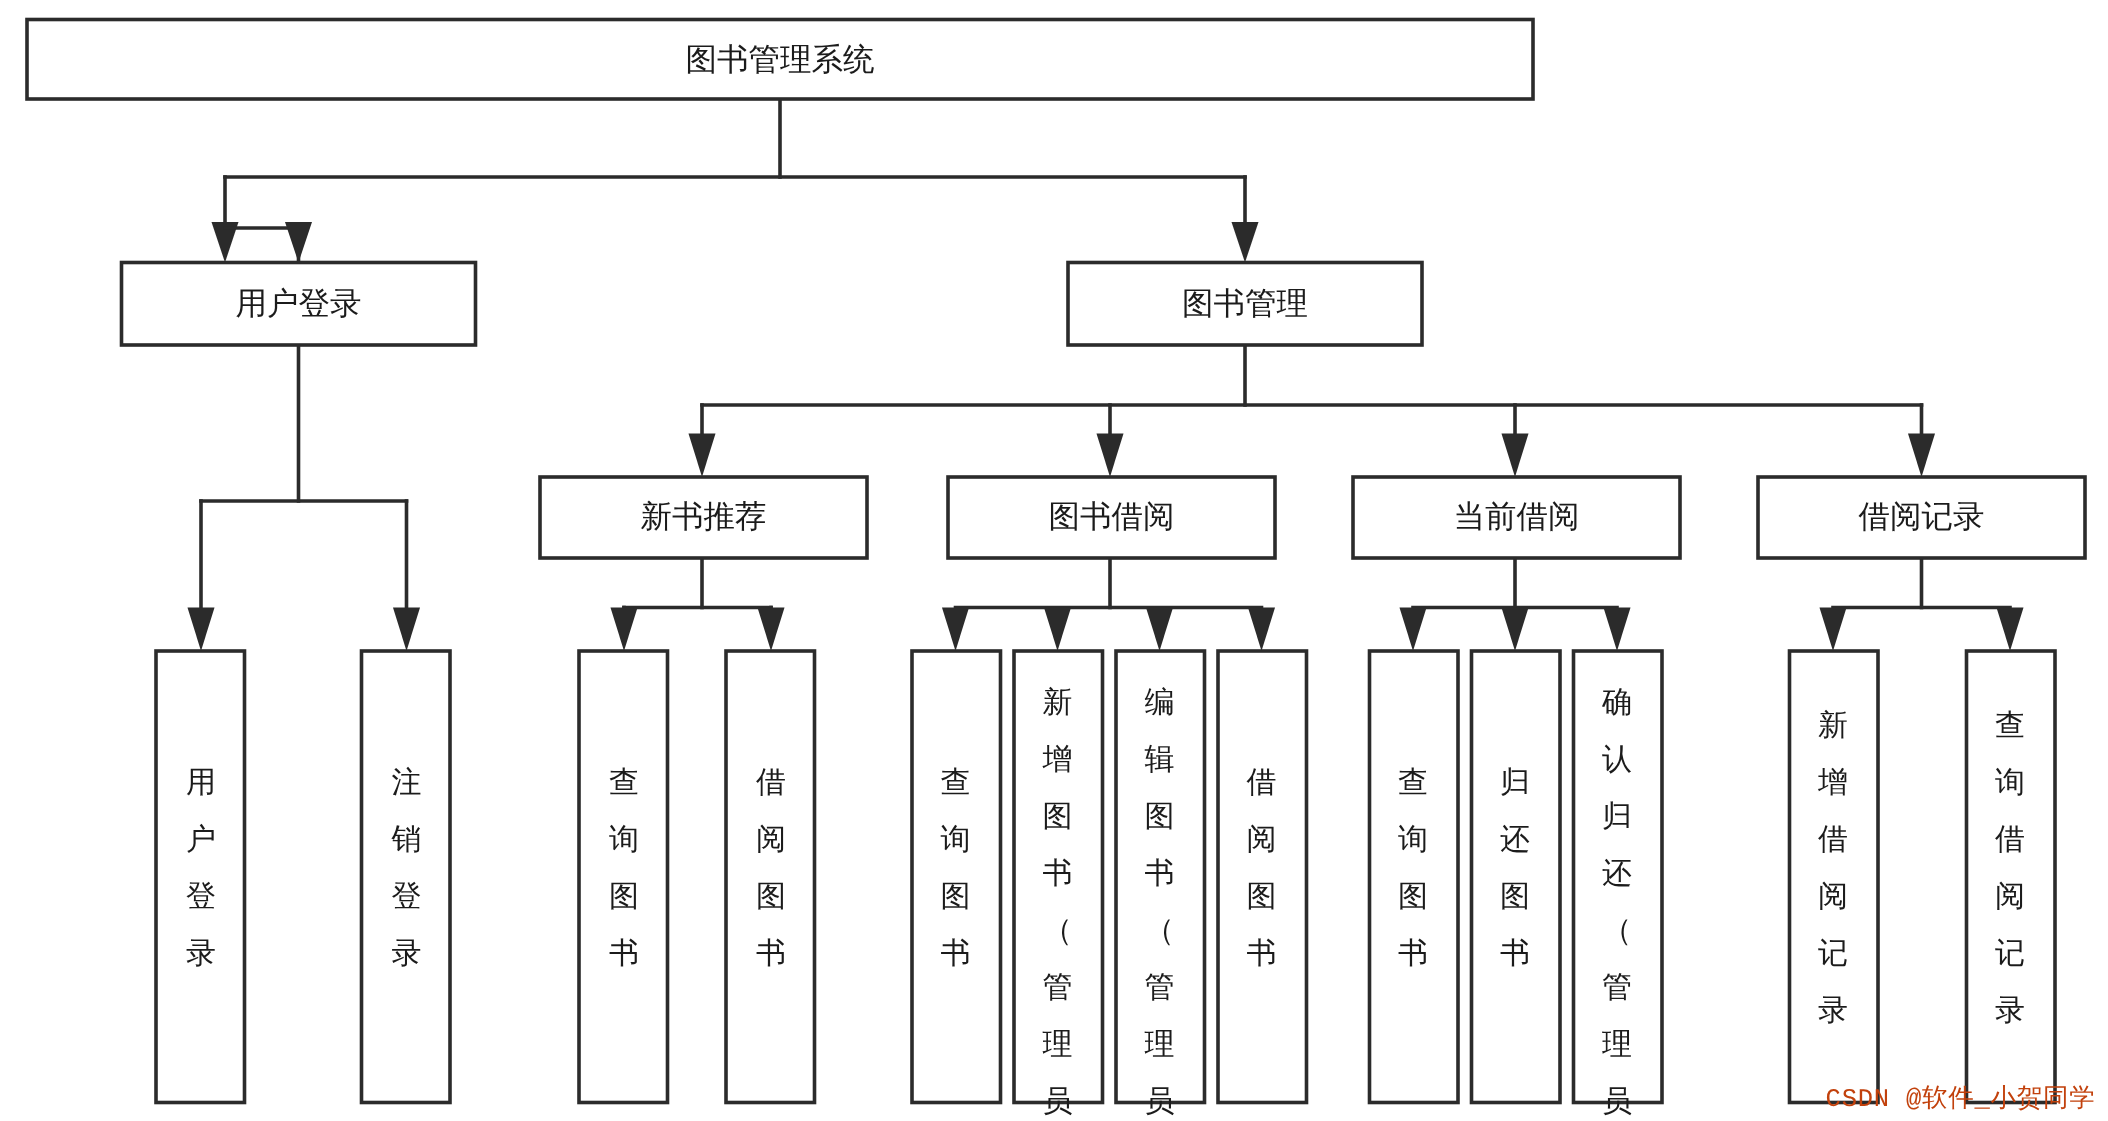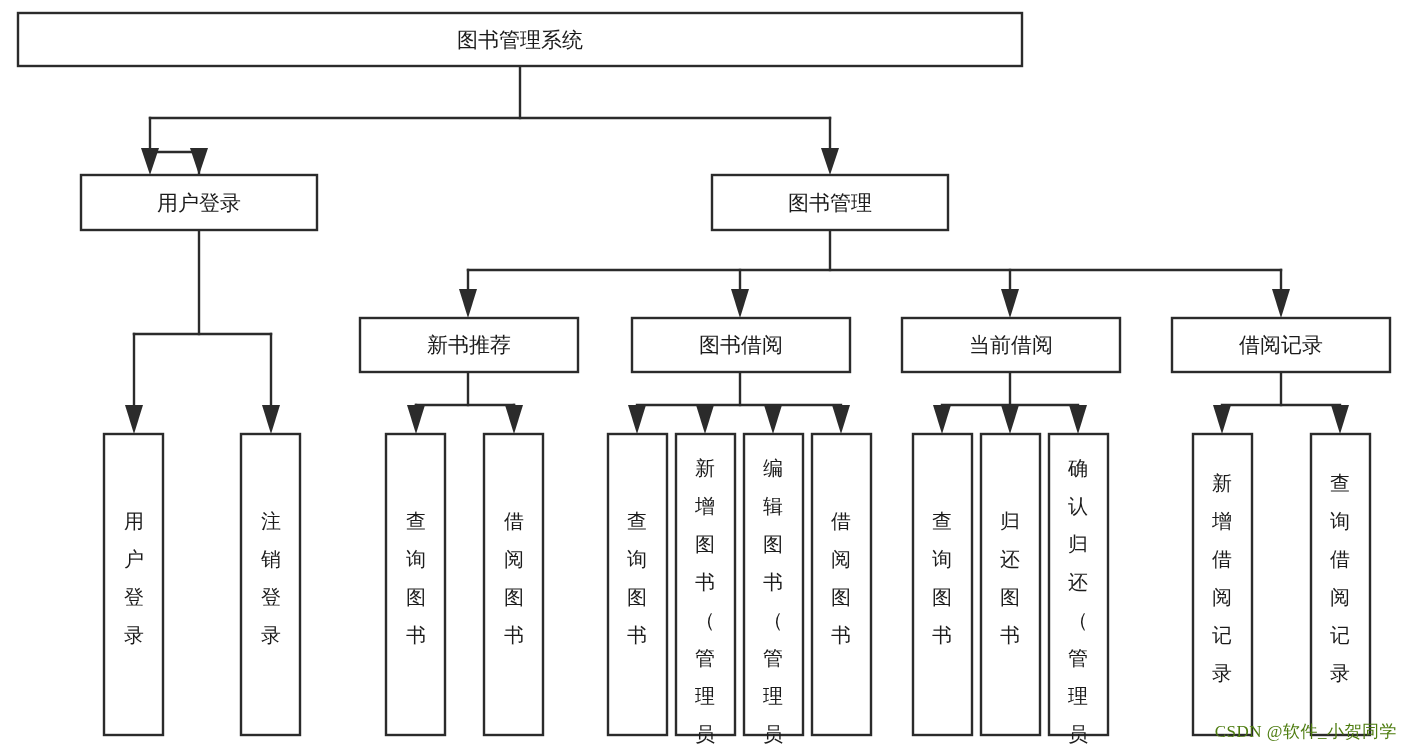--- a/index.html
+++ b/index.html
@@ -52,23 +52,23 @@
   .node-label-v {
     font-family: "Liberation Sans", "DejaVu Sans", sans-serif;
     font-size: 20px;
     fill: #1b1b1b;
     text-anchor: middle;
   }
   .watermark {
     position: absolute;
     right: 8px;
     bottom: 4px;
-    font-family: Liberation Serif, serif;
+    font-family: Liberation Mono, monospace;
     font-size: 17px;
-    color: #4d7c0f;
+    color: #c2410c;
     letter-spacing: 0.5px;
     white-space: nowrap;
     user-select: none;
   }
 </style>
 </head>
 <body>
 
 <div id="diagram-root">
 

